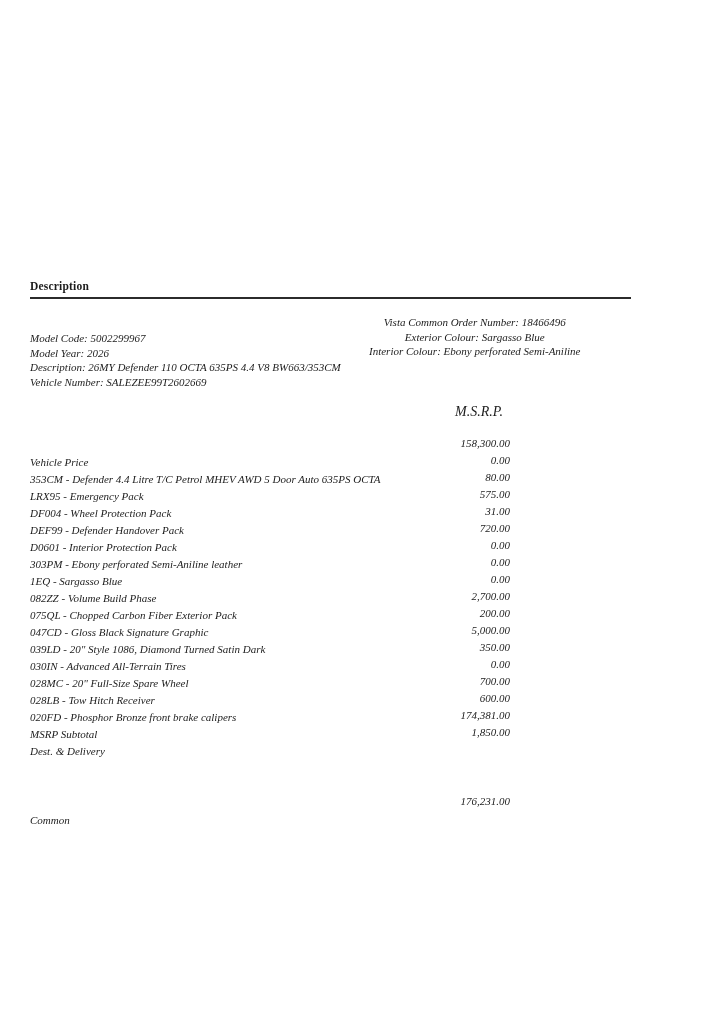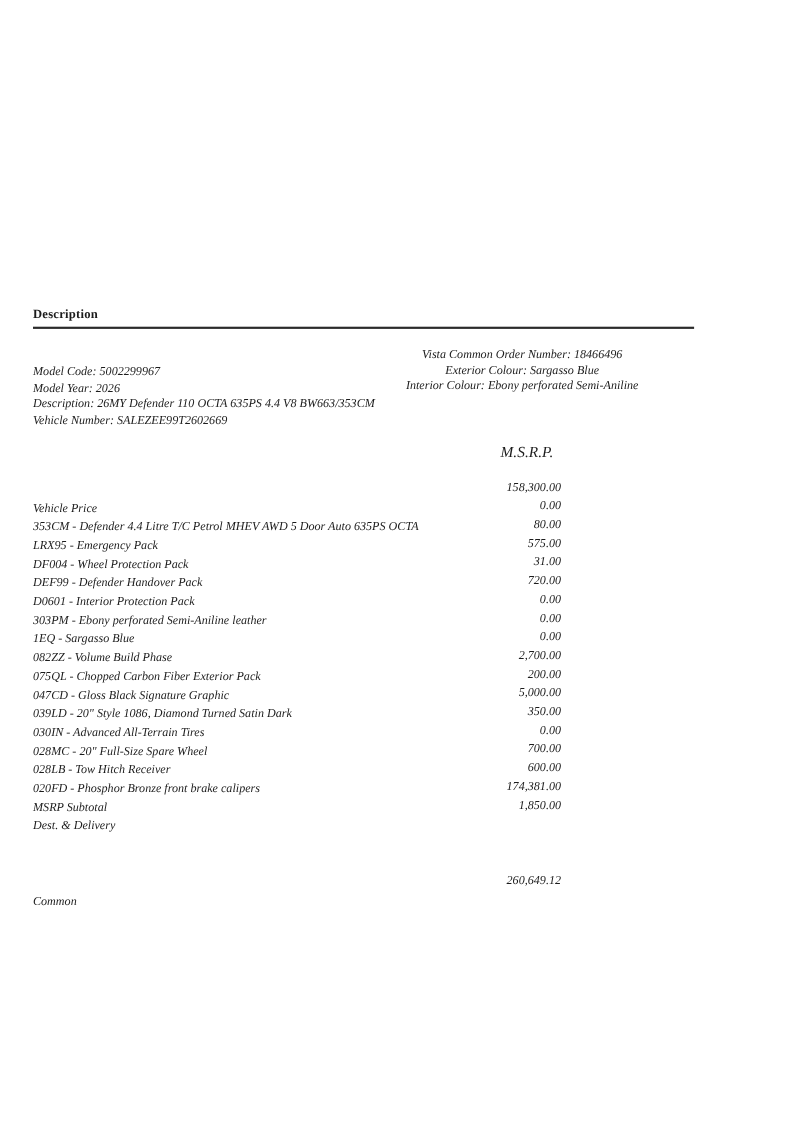--- a/index.html
+++ b/index.html
@@ -180,16 +180,16 @@
         <span class="row-amount">174,381.00</span>
       </div>
       <div class="price-row">
         <span class="row-label">Dest. &amp; Delivery</span>
         <span class="row-amount">1,850.00</span>
       </div>
     </div>
 
   <div class="total-row">
     <span class="row-label">Common</span>
-    <span class="row-amount">260,649.12</span>
+    <span class="row-amount">176,231.00</span>
   </div>
 
 </div>
 
 </body></html>

